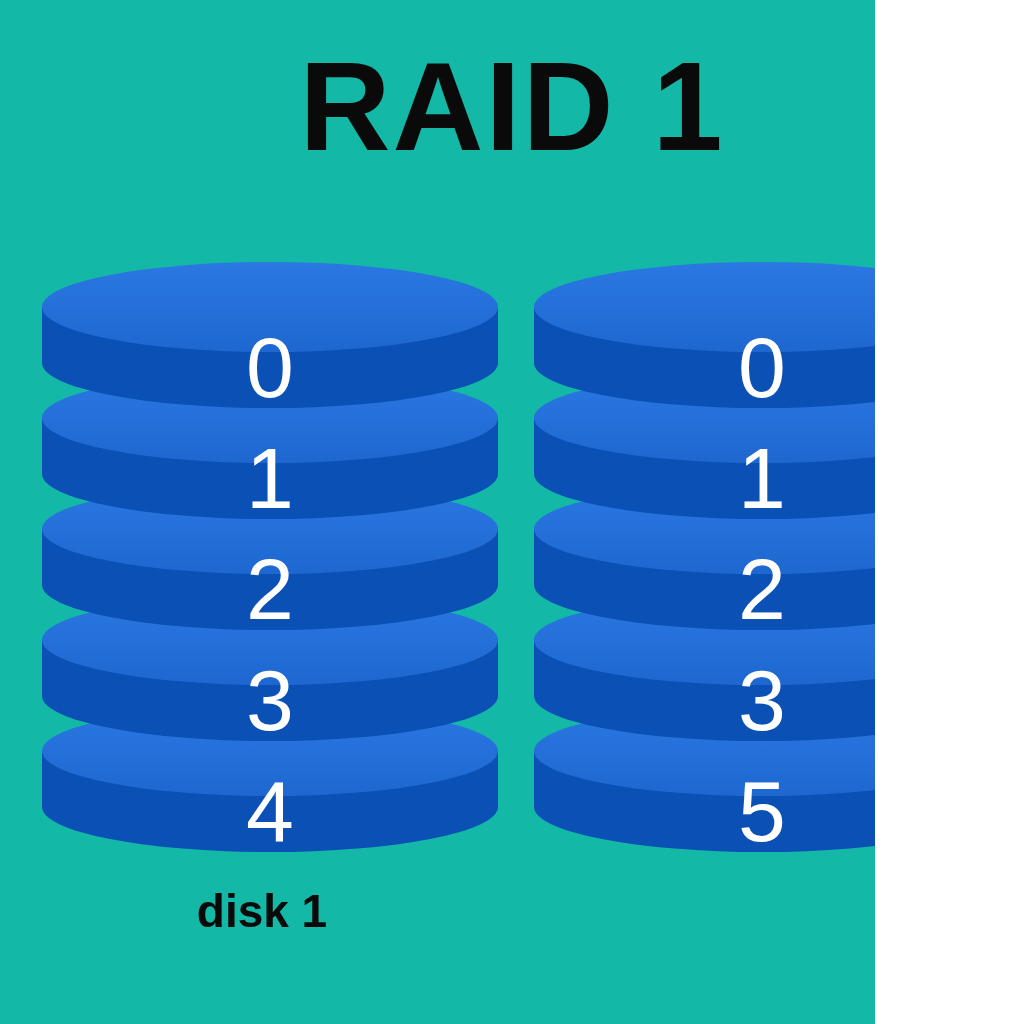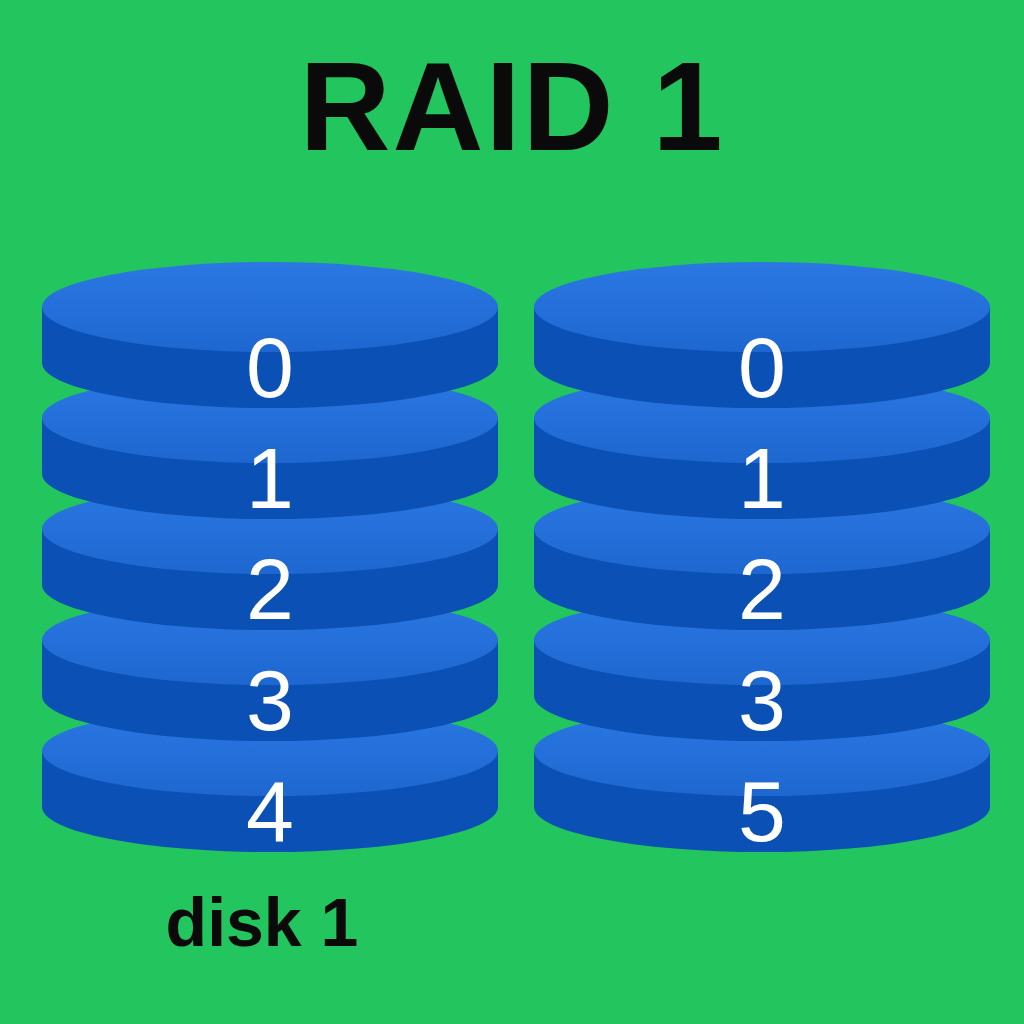--- a/index.html
+++ b/index.html
@@ -2,23 +2,23 @@
 <html><head>
 <meta charset="utf-8">
 <style>
   html, body {
     margin: 0;
     padding: 0;
     background: #ffffff;
   }
   #stage {
     position: relative;
-    width: 1024px;
+    width: 875px;
     height: 1024px;
-    background: #22c55e;
+    background: #14b8a6;
     overflow: hidden;
     font-family: "Liberation Sans", sans-serif;
   }
   .title {
     position: absolute;
     top: 44px;
     left: 0;
     width: 1024px;
     text-align: center;
     font-size: 126px;
@@ -33,21 +33,21 @@
     left: 0;
     top: 0;
     width: 1024px;
     height: 1024px;
   }
   .disk-label {
     position: absolute;
     top: 888px;
     width: 400px;
     text-align: center;
-    font-size: 68px;
+    font-size: 46px;
     font-weight: 700;
     line-height: 1;
     color: #0a0a0a;
     white-space: pre;
   }
   .disk-label.left  { left: 62px;  }
   .disk-label.right { left: 562px; }
 </style>
 </head>
 <body>

